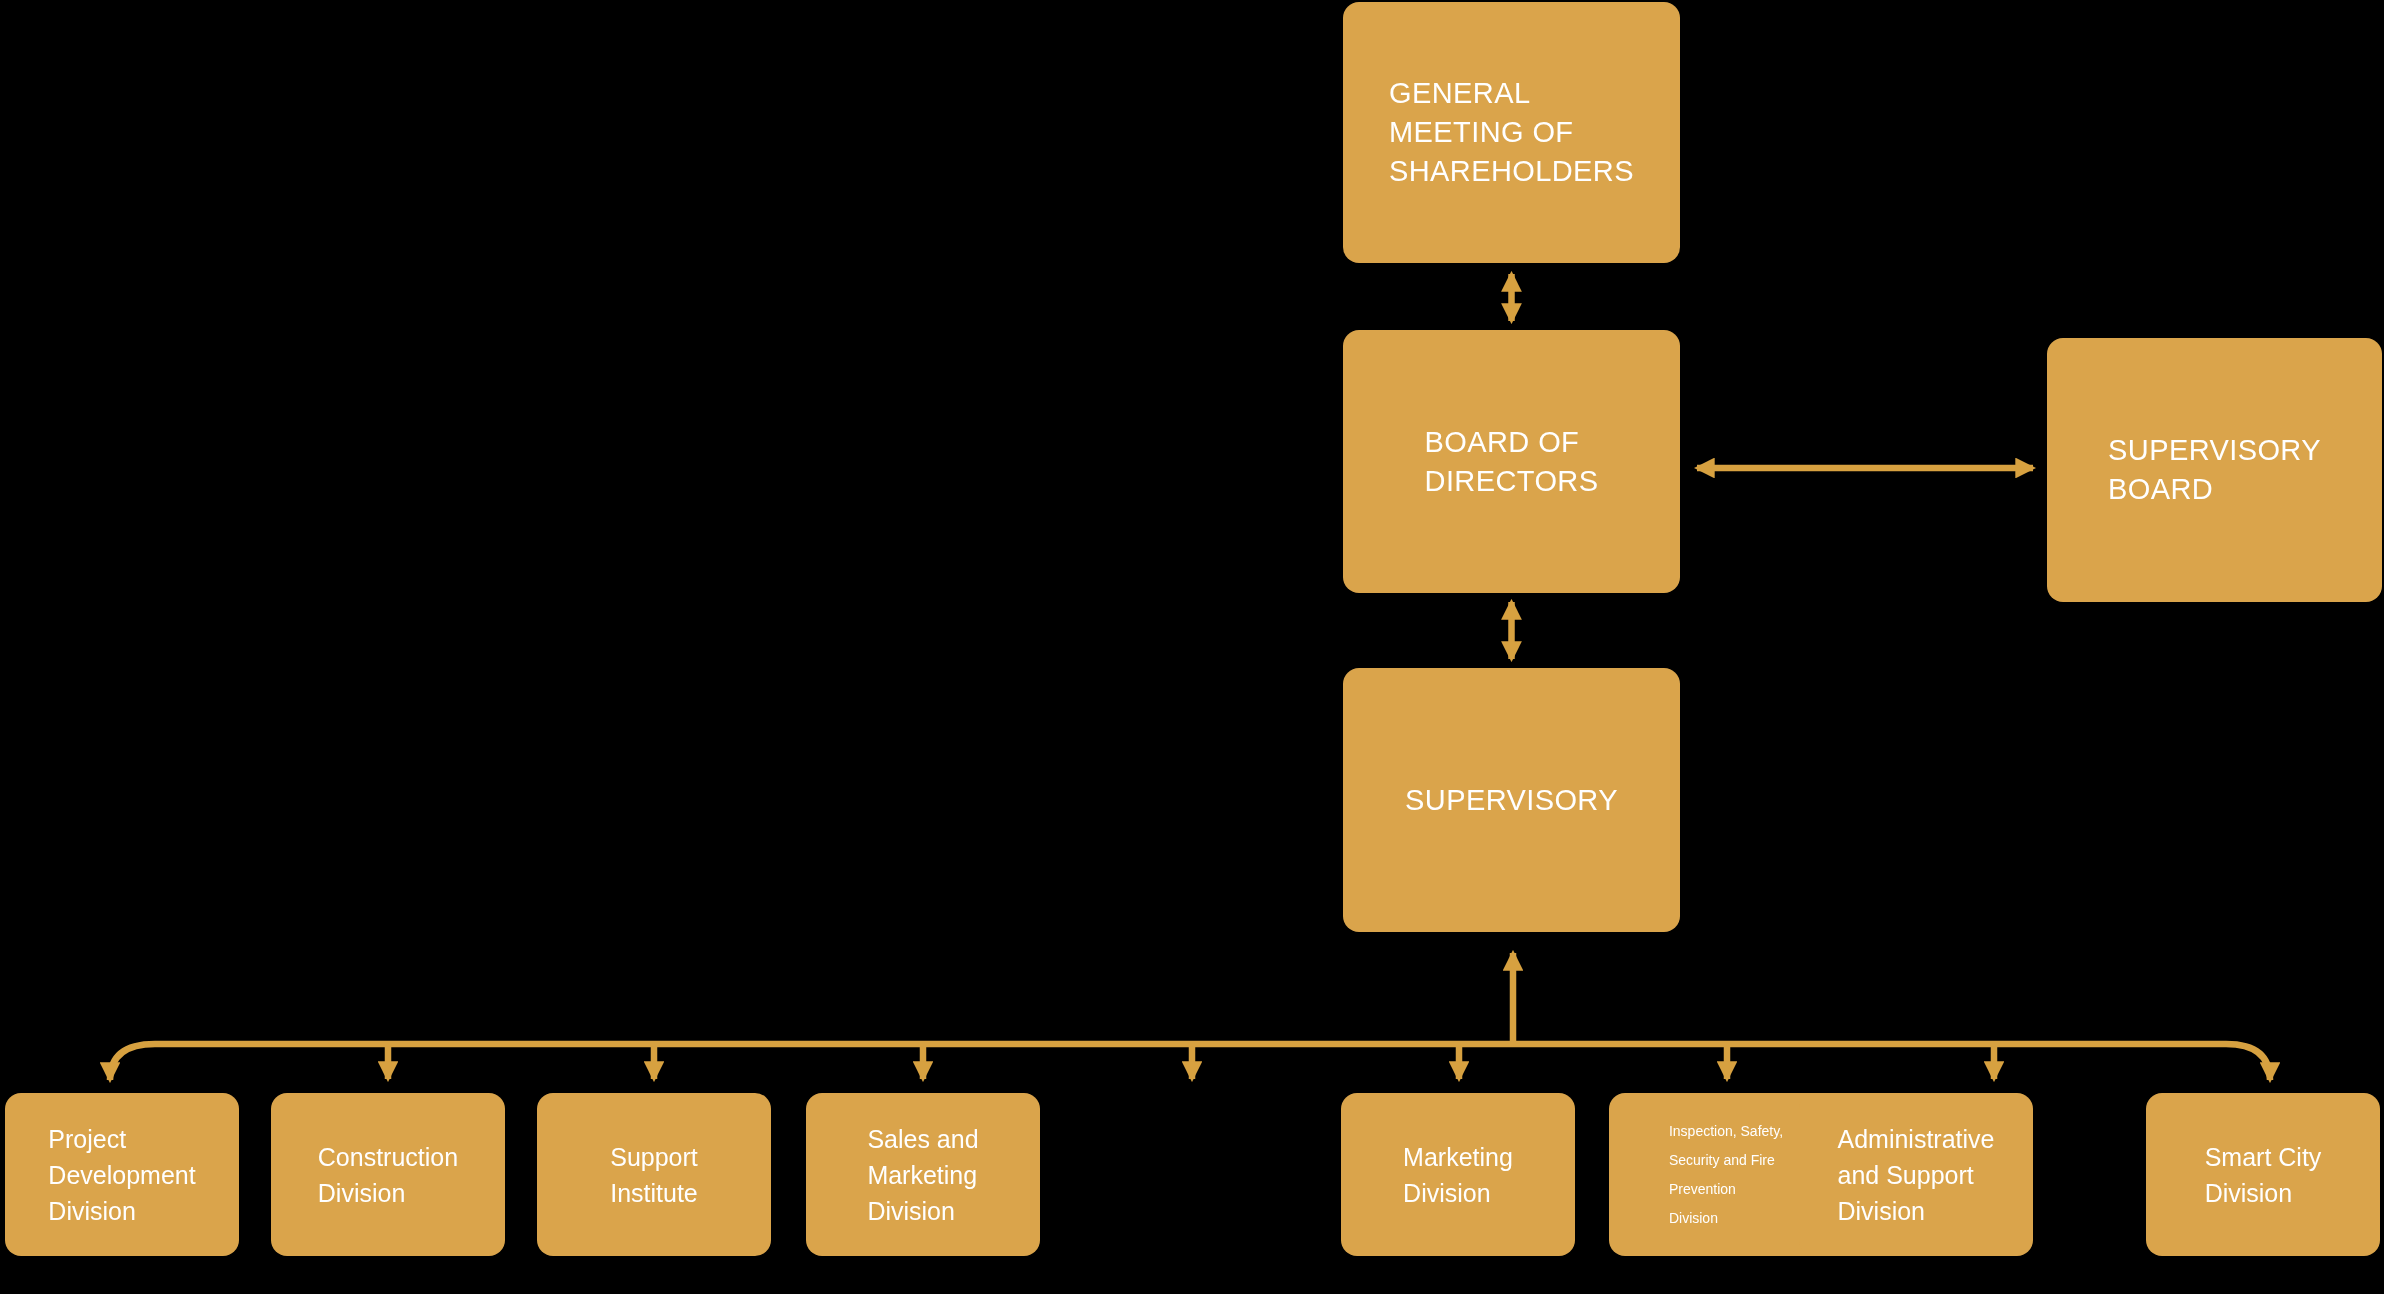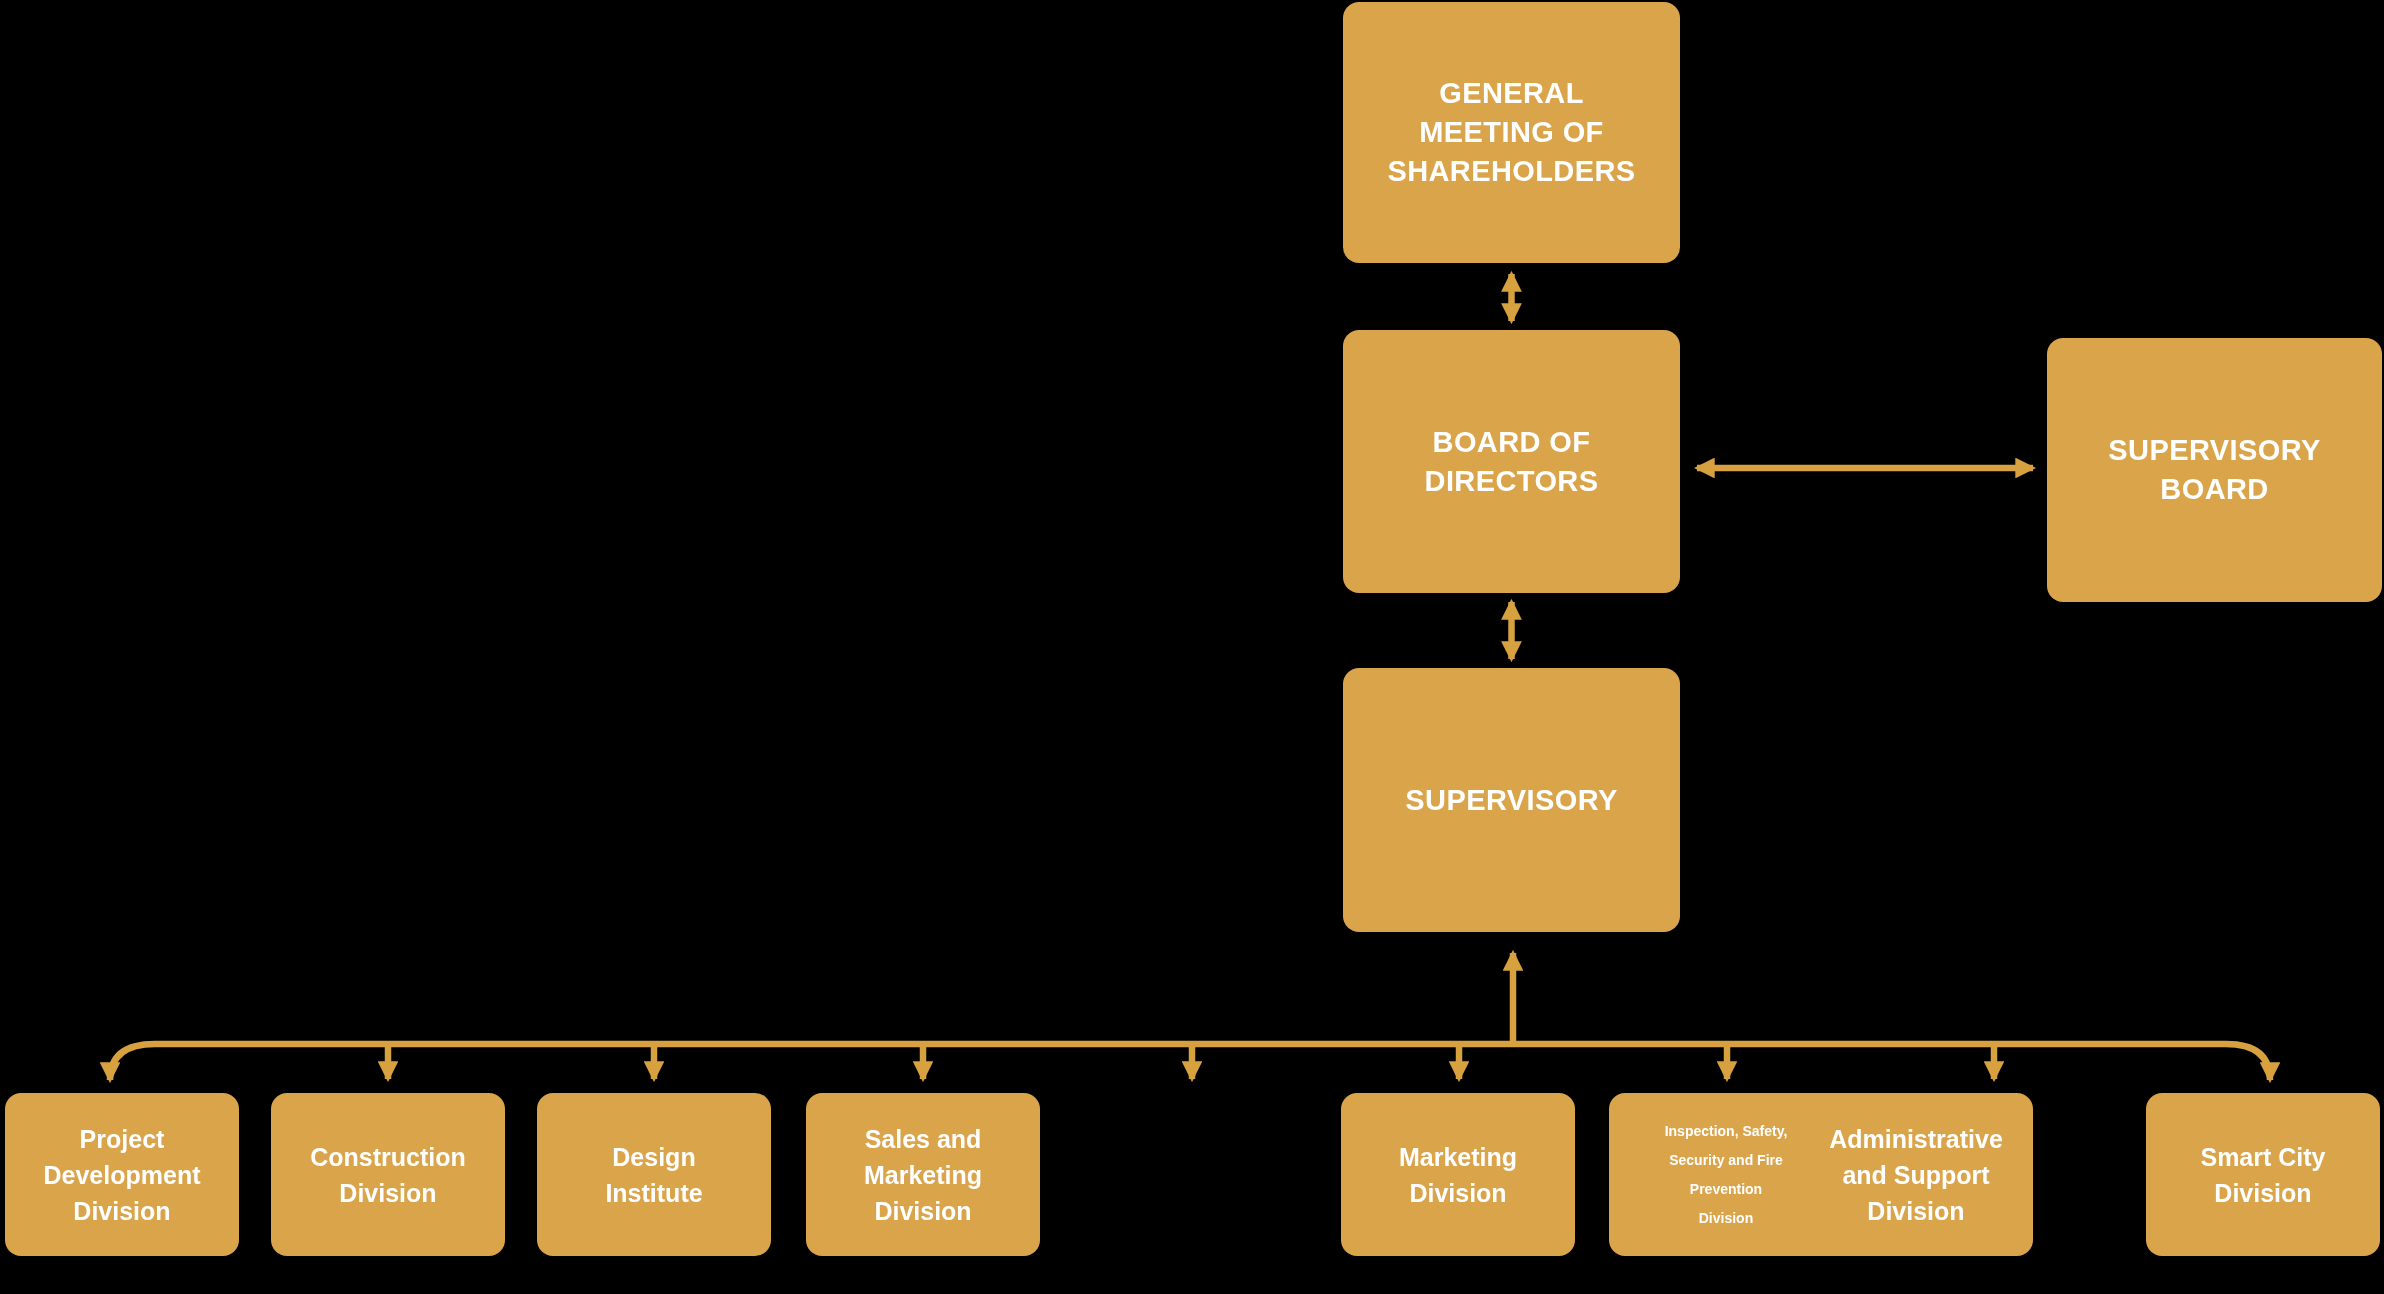--- a/index.html
+++ b/index.html
@@ -30,22 +30,21 @@
   }
   svg.connectors .ah { fill: var(--connector); }
   .node {
     position: absolute;
     background: var(--node-fill);
     border-radius: 16px;
     color: var(--text);
     display: flex;
     align-items: center;
     justify-content: center;
-    text-align: center;
-    font-weight: bold;
+    font-weight: normal;
     white-space: pre-line;
     padding: 8px 14px;
   }
   .node.top-level {
     font-size: 29px;
     line-height: 39px;
     letter-spacing: 0.4px;
   }
   .node.division {
     font-size: 25px;
@@ -118,21 +117,21 @@
 
   <div class="node top-level" id="node-management">SUPERVISORY</div>
 
   <div class="node division" id="division-0">Project
 Development
 Division</div>
 
   <div class="node division" id="division-1">Construction
 Division</div>
 
-  <div class="node division" id="division-2">Design
+  <div class="node division" id="division-2">Support
 Institute</div>
 
   <div class="node division" id="division-3">Sales and
 Marketing
 Division</div>
 
 
   <div class="node division" id="division-5">Marketing
 Division</div>
 

